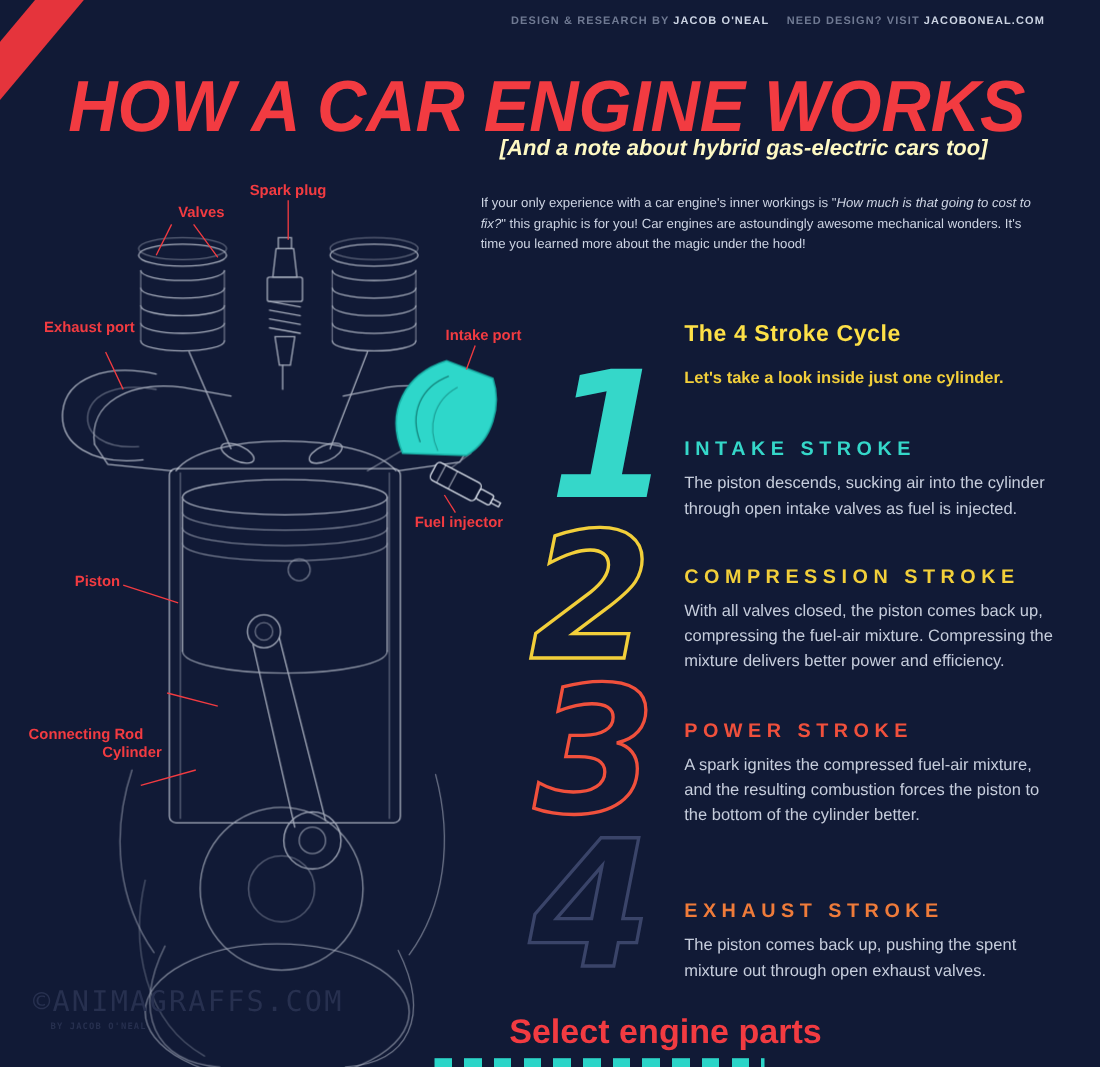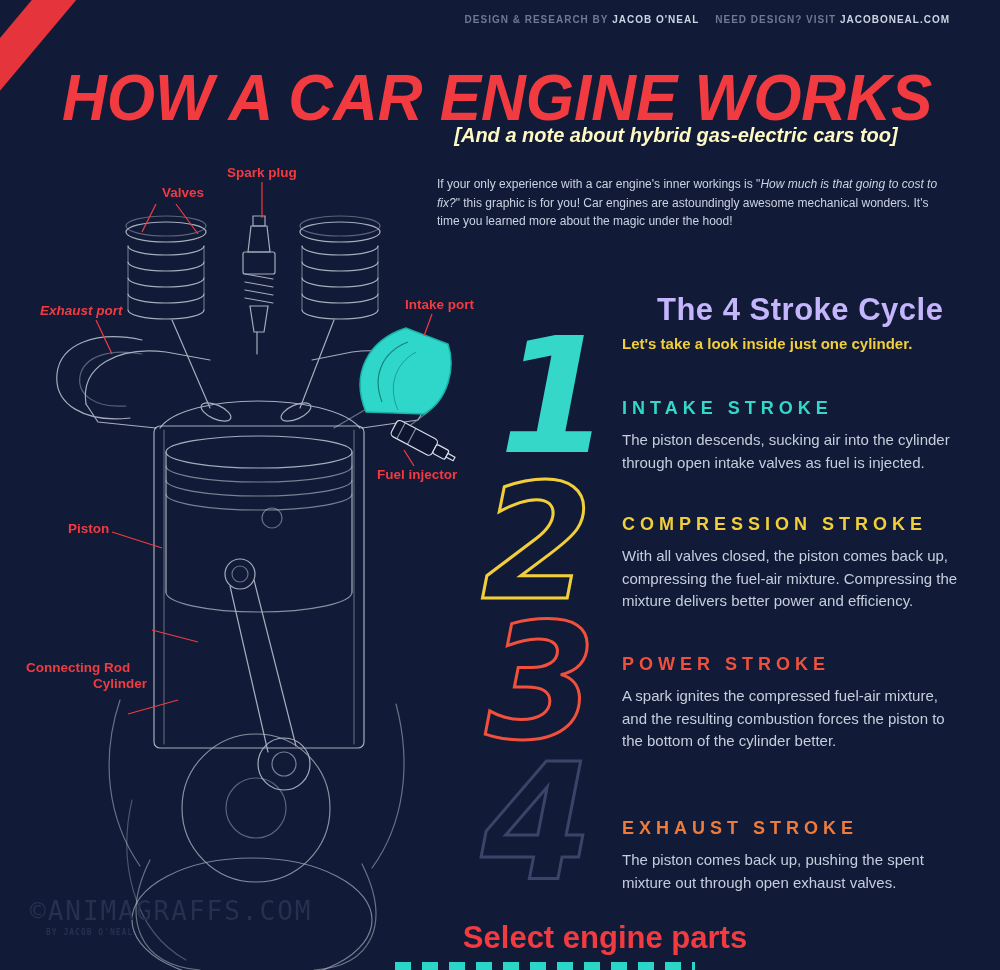--- a/index.html
+++ b/index.html
@@ -32,39 +32,39 @@
   .intro{
     position:absolute; top:175px; left:437px; width:505px;
     font-size:12px; line-height:1.55; color:#ccd3e2;
   }
   .dlabel{
     position:absolute; color:#f23b41; font-weight:bold; font-size:13.5px;
     white-space:nowrap;
   }
   .lbl-spark{left:227px; top:165px;}
   .lbl-valves{left:137px; top:185px;margin-left:25px;}
-  .lbl-exhaust{left:40px; top:303px;font-style:italic;}
+  .lbl-exhaust{left:40px; top:290px;}
   .lbl-intake{left:405px; top:297px;}
   .lbl-injector{left:377px; top:467px;}
   .lbl-piston{left:68px; top:521px;}
   .lbl-rod{left:26px; top:620px;margin-top:40px;}
   .lbl-cylinder{left:68px; top:676px;margin-left:25px;}
   .engine-svg{position:absolute; left:0; top:160px;}
   .numbers-svg{position:absolute; left:455px; top:290px;}
   .num{
     font-family:"DejaVu Sans", sans-serif; font-weight:bold; font-style:italic;
     font-size:160px;
   }
   .num1{fill:#35d7c9;}
   .num2{fill:none; stroke:#f2cf3a; stroke-width:3;}
   .num3{fill:none; stroke:#f0503c; stroke-width:3;}
   .num4{fill:none; stroke:#3a4469; stroke-width:3;}
   .cycle-heading{
     position:absolute; top:292px; left:622px;
-    font-size:31px; font-weight:bold; color:#c4b5fd; letter-spacing:0.5px;margin-left:35px;
+    font-size:21px; font-weight:bold; color:#fde047; letter-spacing:0.5px;
   }
   .cycle-sub{
     position:absolute; top:335px; left:622px;
     font-size:15px; font-weight:bold; color:#f2cf3a;
   }
   .step{position:absolute; left:622px; width:340px;}
   .step .step-title{
     font-weight:bold; font-size:18px; letter-spacing:5px; margin-bottom:10px;
     white-space:nowrap;
   }

